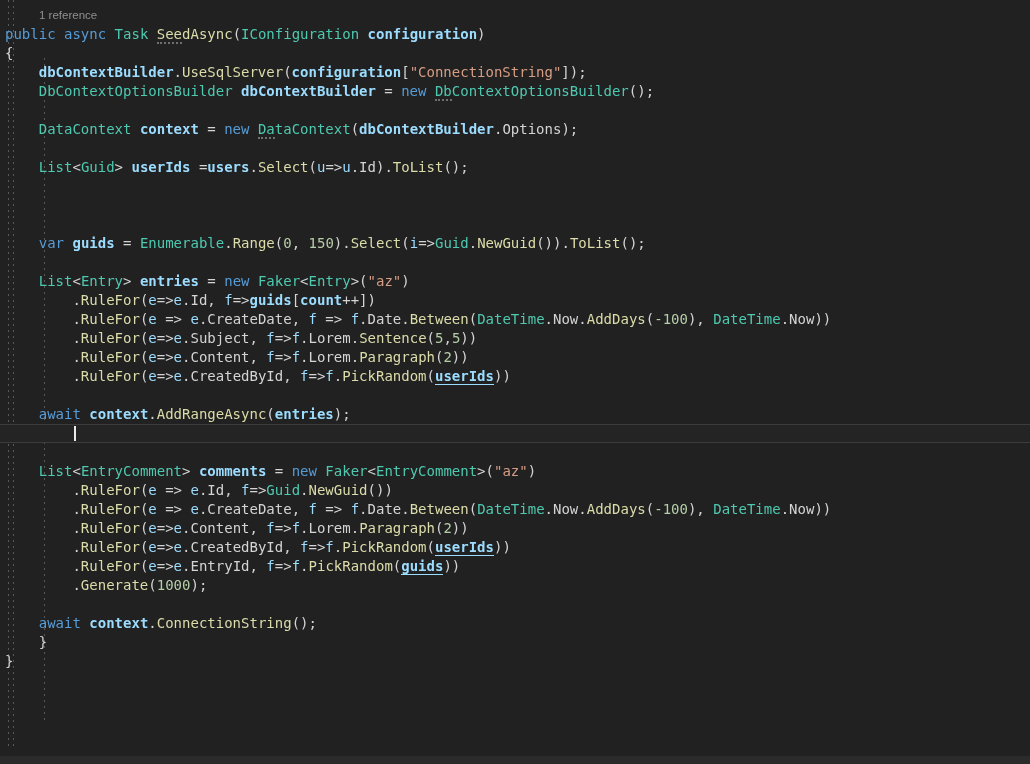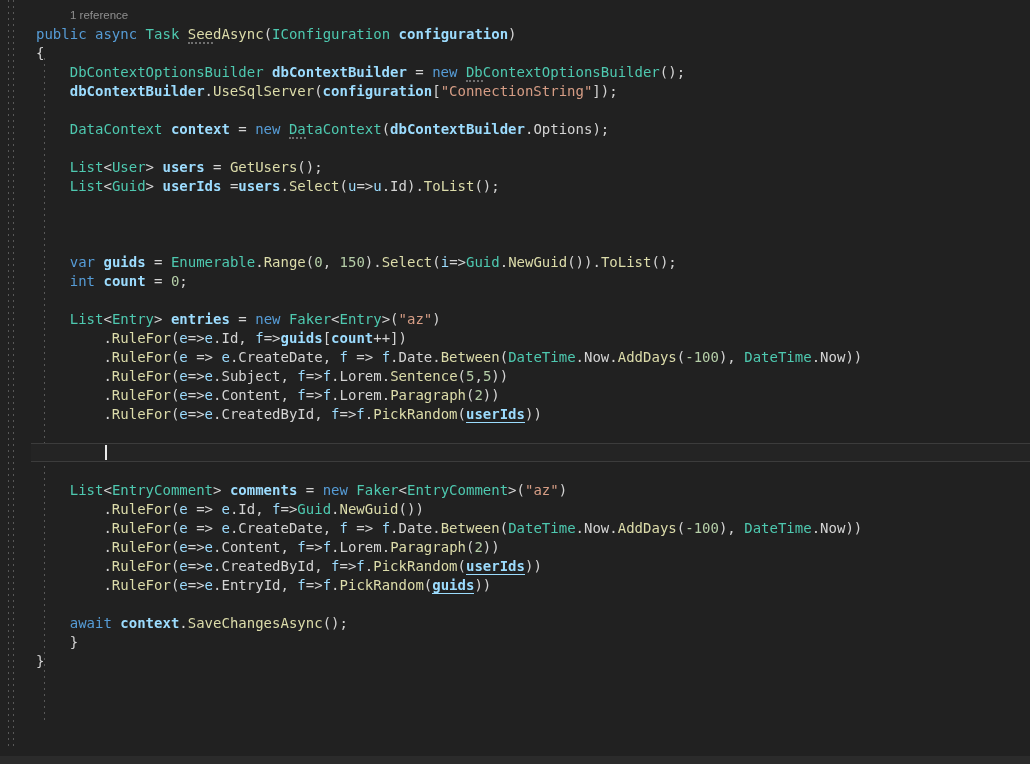--- a/index.html
+++ b/index.html
@@ -6,21 +6,20 @@
   body{
     width:1030px;height:764px;overflow:hidden;position:relative;
     background:var(--c-bg,#212121);
     font-family:"DejaVu Sans Mono","Liberation Mono",monospace;
   }
   .editor{
     position:absolute;inset:0;
     font-size:14px;line-height:19px;
     color:var(--c-pln,#d4d4d4);
     padding-top:6px;
-    padding-left:31px;
   }
   .codelens{
     font-family:"Liberation Sans",sans-serif;
     font-size:11.5px;line-height:19px;height:19px;
     color:var(--c-lens,#8f8f8f);
     padding-left:39px;
   }
   .line{
     position:relative;height:19px;line-height:19px;
     white-space:pre;padding-left:5px;
@@ -66,46 +65,46 @@
 <div class="bottom-strip"></div>
 <div class="guide" id="guide-a"></div>
 <div class="guide" id="guide-b"></div>
 <div class="guide" id="guide-c"></div>
 
 <div class="editor">
   <div class="codelens">1 reference</div>
   <div class="lines">
       <div class="line"><span class="t-kw">public</span><span class="t-pln"> </span><span class="t-kw">async</span><span class="t-pln"> </span><span class="t-type">Task</span><span class="t-pln"> </span><span class="t-methodD">See</span><span class="t-method">dAsync</span><span class="t-pln">(</span><span class="t-type">IConfiguration</span><span class="t-pln"> </span><span class="t-var">configuration</span><span class="t-pln">)</span></div>
       <div class="line"><span class="t-pln">{</span></div>
+      <div class="line"><span class="t-pln">    </span><span class="t-var">dbContextBuilder</span><span class="t-pln">.</span><span class="t-method">UseSqlServer</span><span class="t-pln">(</span><span class="t-var">configuration</span><span class="t-pln">[</span><span class="t-str">"ConnectionString"</span><span class="t-pln">]);</span></div>
       <div class="line"><span class="t-pln">    </span><span class="t-type">DbContextOptionsBuilder</span><span class="t-pln"> </span><span class="t-var">dbContextBuilder</span><span class="t-pln"> = </span><span class="t-kw">new</span><span class="t-pln"> </span><span class="t-typeD">Db</span><span class="t-type">ContextOptionsBuilder</span><span class="t-pln">();</span></div>
-      <div class="line"><span class="t-pln">    </span><span class="t-var">dbContextBuilder</span><span class="t-pln">.</span><span class="t-method">UseSqlServer</span><span class="t-pln">(</span><span class="t-var">configuration</span><span class="t-pln">[</span><span class="t-str">"ConnectionString"</span><span class="t-pln">]);</span></div>
       <div class="line"></div>
       <div class="line"><span class="t-pln">    </span><span class="t-type">DataContext</span><span class="t-pln"> </span><span class="t-var">context</span><span class="t-pln"> = </span><span class="t-kw">new</span><span class="t-pln"> </span><span class="t-typeD">Da</span><span class="t-type">taContext</span><span class="t-pln">(</span><span class="t-var">dbContextBuilder</span><span class="t-pln">.</span><span class="t-prop">Options</span><span class="t-pln">);</span></div>
       <div class="line"></div>
-      <div class="line"><span class="t-pln">    </span><span class="t-type">List</span><span class="t-pln">&lt;</span><span class="t-type">User</span><span class="t-pln">&gt; </span><span class="t-var">users</span><span class="t-pln"> = </span><span class="t-method">GetUsers</span><span class="t-pln">();</span></div>
       <div class="line"><span class="t-pln">    </span><span class="t-type">List</span><span class="t-pln">&lt;</span><span class="t-type">Guid</span><span class="t-pln">&gt; </span><span class="t-var">userIds</span><span class="t-pln"> =</span><span class="t-var">users</span><span class="t-pln">.</span><span class="t-method">Select</span><span class="t-pln">(</span><span class="t-param">u</span><span class="t-pln">=&gt;</span><span class="t-param">u</span><span class="t-pln">.</span><span class="t-prop">Id</span><span class="t-pln">).</span><span class="t-method">ToList</span><span class="t-pln">();</span></div>
       <div class="line"></div>
       <div class="line"></div>
       <div class="line"></div>
       <div class="line"><span class="t-pln">    </span><span class="t-kw">var</span><span class="t-pln"> </span><span class="t-var">guids</span><span class="t-pln"> = </span><span class="t-type">Enumerable</span><span class="t-pln">.</span><span class="t-method">Range</span><span class="t-pln">(</span><span class="t-num">0</span><span class="t-pln">, </span><span class="t-num">150</span><span class="t-pln">).</span><span class="t-method">Select</span><span class="t-pln">(</span><span class="t-param">i</span><span class="t-pln">=&gt;</span><span class="t-type">Guid</span><span class="t-pln">.</span><span class="t-method">NewGuid</span><span class="t-pln">()).</span><span class="t-method">ToList</span><span class="t-pln">();</span></div>
-      <div class="line"><span class="t-pln">    </span><span class="t-kw">int</span><span class="t-pln"> </span><span class="t-var">count</span><span class="t-pln"> = </span><span class="t-num">0</span><span class="t-pln">;</span></div>
       <div class="line"></div>
       <div class="line"><span class="t-pln">    </span><span class="t-type">List</span><span class="t-pln">&lt;</span><span class="t-type">Entry</span><span class="t-pln">&gt; </span><span class="t-var">entries</span><span class="t-pln"> = </span><span class="t-kw">new</span><span class="t-pln"> </span><span class="t-type">Faker</span><span class="t-pln">&lt;</span><span class="t-type">Entry</span><span class="t-pln">&gt;(</span><span class="t-str">"az"</span><span class="t-pln">)</span></div>
       <div class="line"><span class="t-pln">        .</span><span class="t-method">RuleFor</span><span class="t-pln">(</span><span class="t-param">e</span><span class="t-pln">=&gt;</span><span class="t-param">e</span><span class="t-pln">.</span><span class="t-prop">Id</span><span class="t-pln">, </span><span class="t-param">f</span><span class="t-pln">=&gt;</span><span class="t-var">guids</span><span class="t-pln">[</span><span class="t-var">count</span><span class="t-pln">++])</span></div>
       <div class="line"><span class="t-pln">        .</span><span class="t-method">RuleFor</span><span class="t-pln">(</span><span class="t-param">e</span><span class="t-pln"> =&gt; </span><span class="t-param">e</span><span class="t-pln">.</span><span class="t-prop">CreateDate</span><span class="t-pln">, </span><span class="t-param">f</span><span class="t-pln"> =&gt; </span><span class="t-param">f</span><span class="t-pln">.</span><span class="t-prop">Date</span><span class="t-pln">.</span><span class="t-method">Between</span><span class="t-pln">(</span><span class="t-type">DateTime</span><span class="t-pln">.</span><span class="t-prop">Now</span><span class="t-pln">.</span><span class="t-method">AddDays</span><span class="t-pln">(</span><span class="t-num">-100</span><span class="t-pln">), </span><span class="t-type">DateTime</span><span class="t-pln">.</span><span class="t-prop">Now</span><span class="t-pln">))</span></div>
       <div class="line"><span class="t-pln">        .</span><span class="t-method">RuleFor</span><span class="t-pln">(</span><span class="t-param">e</span><span class="t-pln">=&gt;</span><span class="t-param">e</span><span class="t-pln">.</span><span class="t-prop">Subject</span><span class="t-pln">, </span><span class="t-param">f</span><span class="t-pln">=&gt;</span><span class="t-param">f</span><span class="t-pln">.</span><span class="t-prop">Lorem</span><span class="t-pln">.</span><span class="t-method">Sentence</span><span class="t-pln">(</span><span class="t-num">5</span><span class="t-pln">,</span><span class="t-num">5</span><span class="t-pln">))</span></div>
       <div class="line"><span class="t-pln">        .</span><span class="t-method">RuleFor</span><span class="t-pln">(</span><span class="t-param">e</span><span class="t-pln">=&gt;</span><span class="t-param">e</span><span class="t-pln">.</span><span class="t-prop">Content</span><span class="t-pln">, </span><span class="t-param">f</span><span class="t-pln">=&gt;</span><span class="t-param">f</span><span class="t-pln">.</span><span class="t-prop">Lorem</span><span class="t-pln">.</span><span class="t-method">Paragraph</span><span class="t-pln">(</span><span class="t-num">2</span><span class="t-pln">))</span></div>
       <div class="line"><span class="t-pln">        .</span><span class="t-method">RuleFor</span><span class="t-pln">(</span><span class="t-param">e</span><span class="t-pln">=&gt;</span><span class="t-param">e</span><span class="t-pln">.</span><span class="t-prop">CreatedById</span><span class="t-pln">, </span><span class="t-param">f</span><span class="t-pln">=&gt;</span><span class="t-param">f</span><span class="t-pln">.</span><span class="t-method">PickRandom</span><span class="t-pln">(</span><span class="t-varU">userIds</span><span class="t-pln">))</span></div>
       <div class="line"></div>
+      <div class="line"><span class="t-pln">    </span><span class="t-kw">await</span><span class="t-pln"> </span><span class="t-var">context</span><span class="t-pln">.</span><span class="t-method">AddRangeAsync</span><span class="t-pln">(</span><span class="t-var">entries</span><span class="t-pln">);</span></div>
       <div class="line active"><span class="caret"></span></div>
       <div class="line"></div>
       <div class="line"><span class="t-pln">    </span><span class="t-type">List</span><span class="t-pln">&lt;</span><span class="t-type">EntryComment</span><span class="t-pln">&gt; </span><span class="t-var">comments</span><span class="t-pln"> = </span><span class="t-kw">new</span><span class="t-pln"> </span><span class="t-type">Faker</span><span class="t-pln">&lt;</span><span class="t-type">EntryComment</span><span class="t-pln">&gt;(</span><span class="t-str">"az"</span><span class="t-pln">)</span></div>
       <div class="line"><span class="t-pln">        .</span><span class="t-method">RuleFor</span><span class="t-pln">(</span><span class="t-param">e</span><span class="t-pln"> =&gt; </span><span class="t-param">e</span><span class="t-pln">.</span><span class="t-prop">Id</span><span class="t-pln">, </span><span class="t-param">f</span><span class="t-pln">=&gt;</span><span class="t-type">Guid</span><span class="t-pln">.</span><span class="t-method">NewGuid</span><span class="t-pln">())</span></div>
       <div class="line"><span class="t-pln">        .</span><span class="t-method">RuleFor</span><span class="t-pln">(</span><span class="t-param">e</span><span class="t-pln"> =&gt; </span><span class="t-param">e</span><span class="t-pln">.</span><span class="t-prop">CreateDate</span><span class="t-pln">, </span><span class="t-param">f</span><span class="t-pln"> =&gt; </span><span class="t-param">f</span><span class="t-pln">.</span><span class="t-prop">Date</span><span class="t-pln">.</span><span class="t-method">Between</span><span class="t-pln">(</span><span class="t-type">DateTime</span><span class="t-pln">.</span><span class="t-prop">Now</span><span class="t-pln">.</span><span class="t-method">AddDays</span><span class="t-pln">(</span><span class="t-num">-100</span><span class="t-pln">), </span><span class="t-type">DateTime</span><span class="t-pln">.</span><span class="t-prop">Now</span><span class="t-pln">))</span></div>
       <div class="line"><span class="t-pln">        .</span><span class="t-method">RuleFor</span><span class="t-pln">(</span><span class="t-param">e</span><span class="t-pln">=&gt;</span><span class="t-param">e</span><span class="t-pln">.</span><span class="t-prop">Content</span><span class="t-pln">, </span><span class="t-param">f</span><span class="t-pln">=&gt;</span><span class="t-param">f</span><span class="t-pln">.</span><span class="t-prop">Lorem</span><span class="t-pln">.</span><span class="t-method">Paragraph</span><span class="t-pln">(</span><span class="t-num">2</span><span class="t-pln">))</span></div>
       <div class="line"><span class="t-pln">        .</span><span class="t-method">RuleFor</span><span class="t-pln">(</span><span class="t-param">e</span><span class="t-pln">=&gt;</span><span class="t-param">e</span><span class="t-pln">.</span><span class="t-prop">CreatedById</span><span class="t-pln">, </span><span class="t-param">f</span><span class="t-pln">=&gt;</span><span class="t-param">f</span><span class="t-pln">.</span><span class="t-method">PickRandom</span><span class="t-pln">(</span><span class="t-varU">userIds</span><span class="t-pln">))</span></div>
       <div class="line"><span class="t-pln">        .</span><span class="t-method">RuleFor</span><span class="t-pln">(</span><span class="t-param">e</span><span class="t-pln">=&gt;</span><span class="t-param">e</span><span class="t-pln">.</span><span class="t-prop">EntryId</span><span class="t-pln">, </span><span class="t-param">f</span><span class="t-pln">=&gt;</span><span class="t-param">f</span><span class="t-pln">.</span><span class="t-method">PickRandom</span><span class="t-pln">(</span><span class="t-varU">guids</span><span class="t-pln">))</span></div>
+      <div class="line"><span class="t-pln">        .</span><span class="t-method">Generate</span><span class="t-pln">(</span><span class="t-num">1000</span><span class="t-pln">);</span></div>
       <div class="line"></div>
-      <div class="line"><span class="t-pln">    </span><span class="t-kw">await</span><span class="t-pln"> </span><span class="t-var">context</span><span class="t-pln">.</span><span class="t-method">SaveChangesAsync</span><span class="t-pln">();</span></div>
+      <div class="line"><span class="t-pln">    </span><span class="t-kw">await</span><span class="t-pln"> </span><span class="t-var">context</span><span class="t-pln">.</span><span class="t-method">ConnectionString</span><span class="t-pln">();</span></div>
       <div class="line"><span class="t-pln">    }</span></div>
       <div class="line"><span class="t-pln">}</span></div>
     </div>
 </div>
 
 </body></html>

